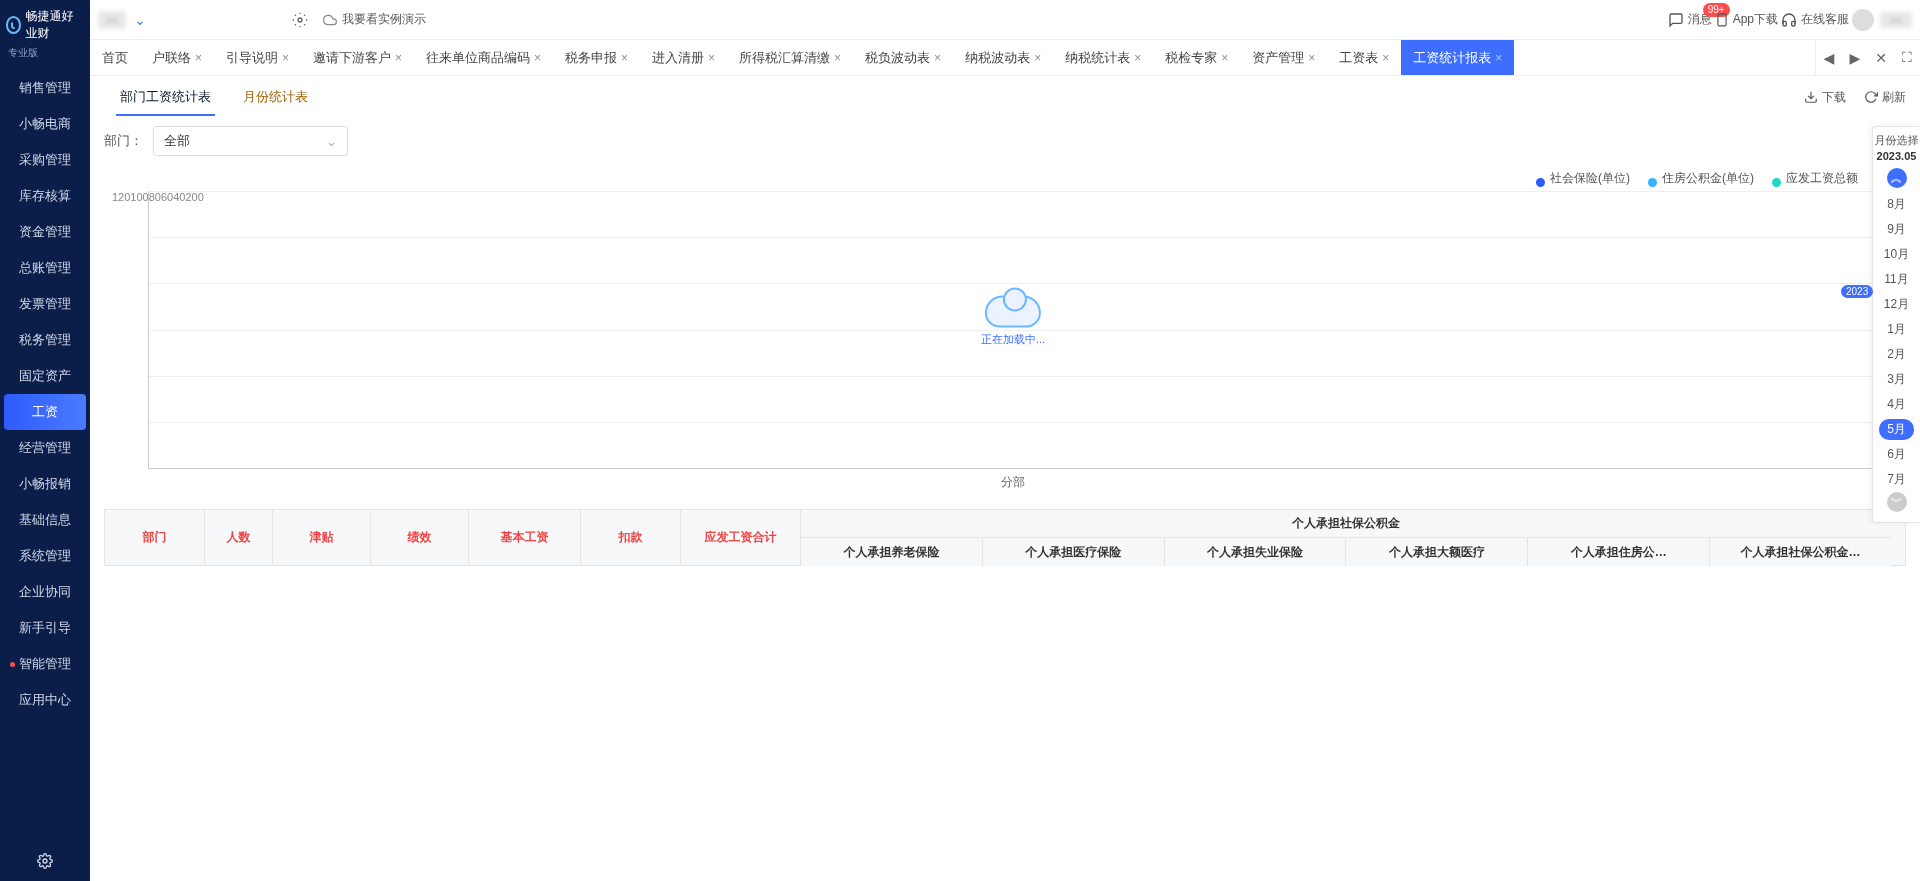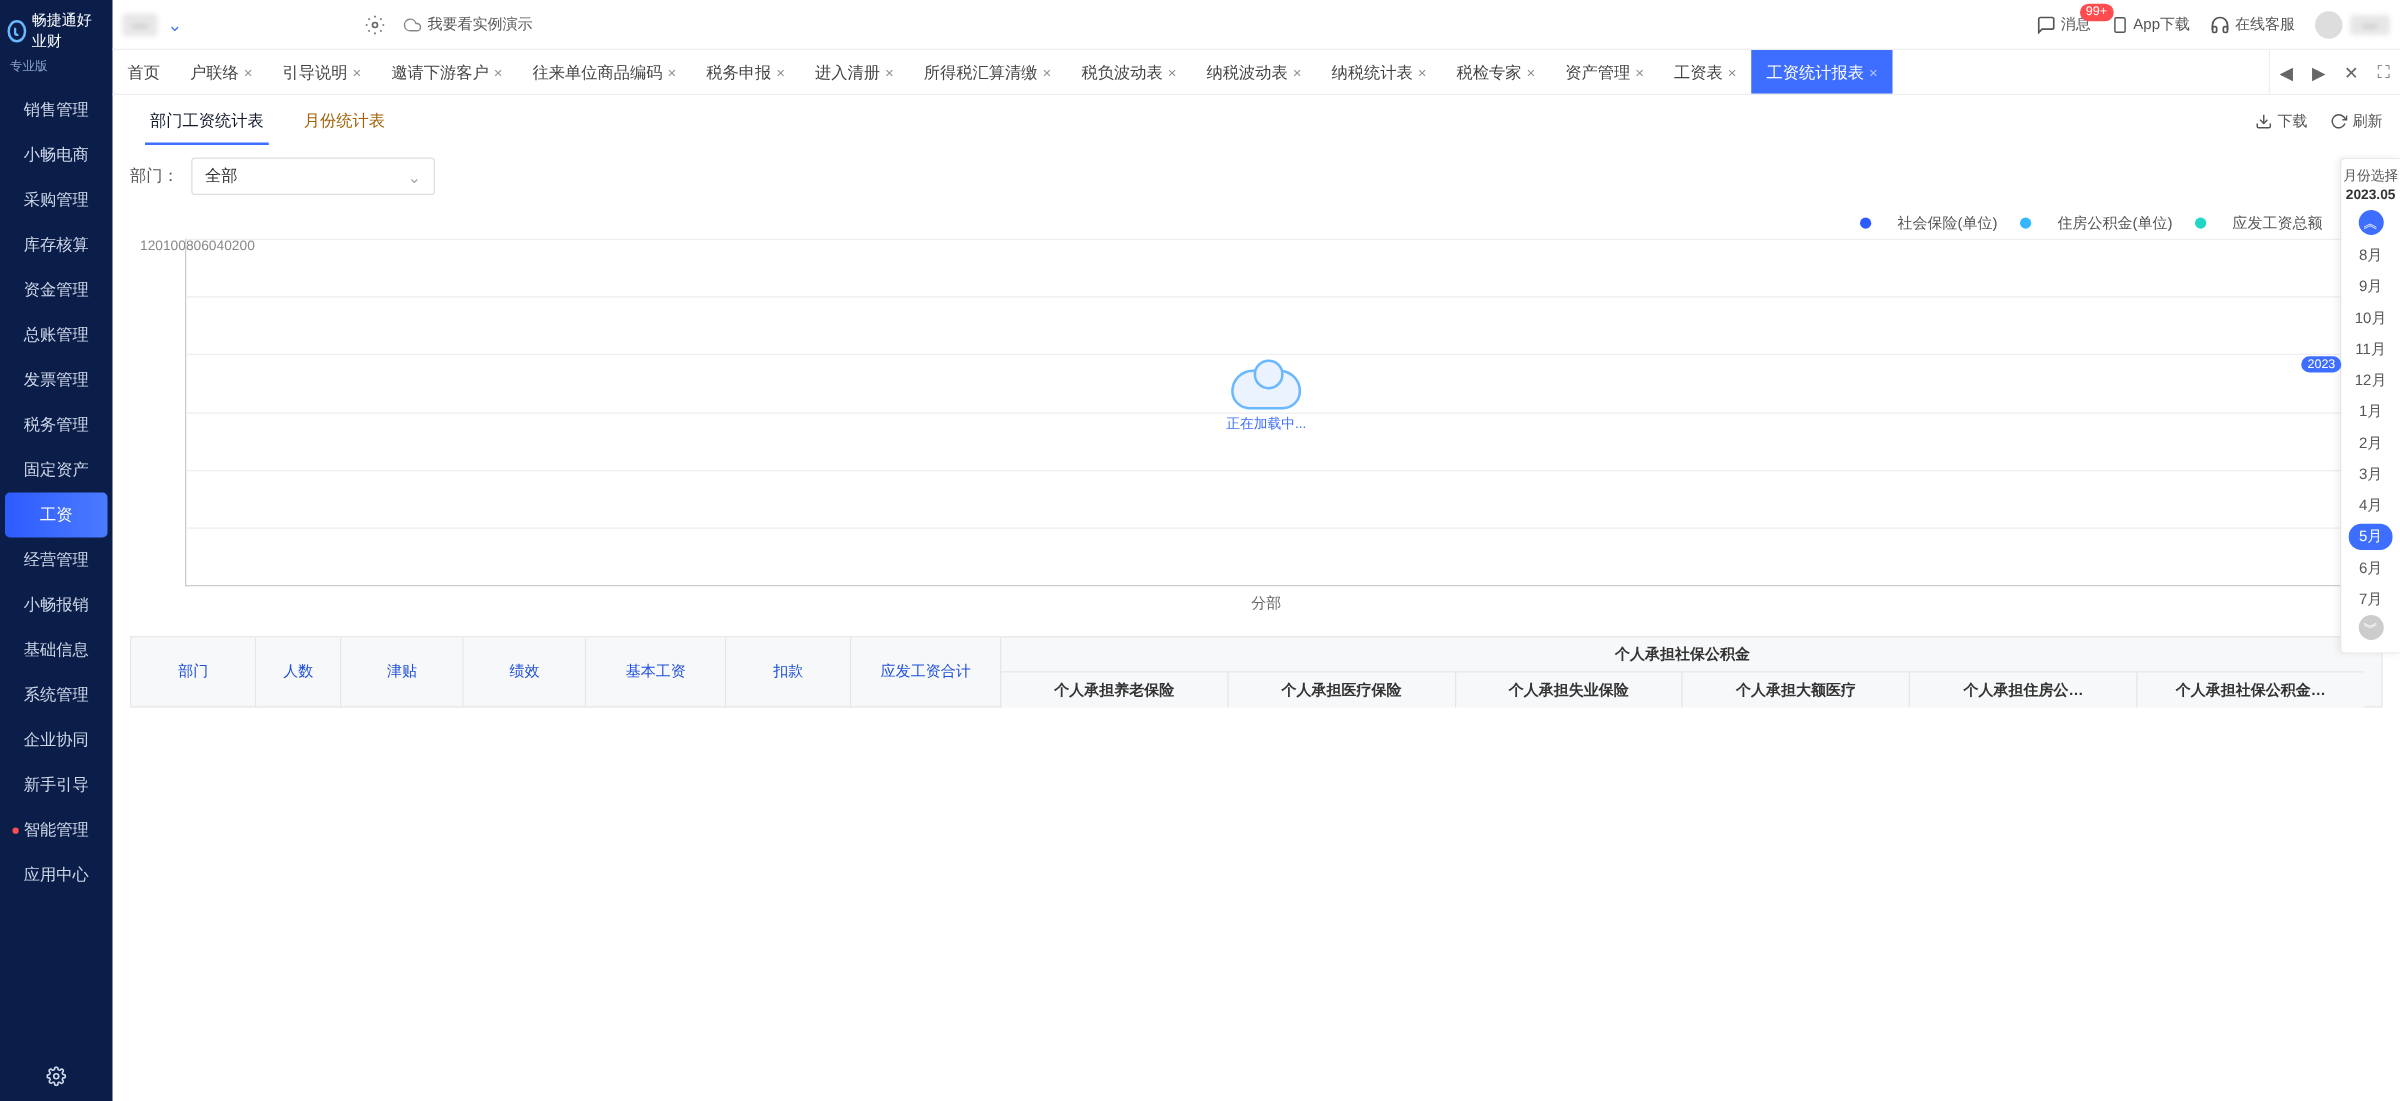--- a/index.html
+++ b/index.html
@@ -21,21 +21,21 @@
 
 
 .main { flex: 1; display: flex; flex-direction: column; min-width: 0; }
 .topbar { height: 40px; display: flex; align-items: center; padding: 0 8px; border-bottom: 1px solid #eee; gap: 10px; }
 .org-select { display:flex; align-items:center; gap:8px; cursor:pointer; min-width:180px; }
 .org-name { background:#e7e7e7; color:#888; padding:2px 8px; border-radius:3px; filter:blur(2px); }
 .chev { color:#4a7bff; font-size:14px; }
 .gear-btn { color:#666; cursor:pointer; padding:4px; }
 .demo-link { display:flex; align-items:center; gap:4px; color:#555; cursor:pointer; }
 .topbar-spacer { flex:1; }
-.top-right { display:flex; align-items:center; gap:16px; }
+.top-right { display:flex; align-items:center; gap:3px; }
 .tr-item { display:flex; align-items:center; gap:4px; cursor:pointer; color:#555; position:relative; }
 .badge { position:absolute; top:-8px; right:-18px; background:#ff4d4f; color:#fff; border-radius:8px; padding:0 5px; font-size:10px; line-height:14px; }
 .avatar-blk { display:flex; align-items:center; gap:6px; }
 .avatar { width:22px; height:22px; border-radius:50%; background:#ddd; }
 .uname { background:#e7e7e7; color:#888; padding:1px 10px; border-radius:3px; filter:blur(2px); }
 
 
 .tabsrow { height: 36px; display:flex; align-items:stretch; border-bottom:1px solid #eee; }
 .tabs { flex:1; display:flex; align-items:center; overflow:hidden;text-align:center; }
 .tab { display:flex; align-items:center; gap:4px; padding:0 12px; height:100%; font-size:13px; color:#444; cursor:pointer; white-space:nowrap; }
@@ -54,36 +54,36 @@
 .subtab-actions { display:flex; gap:18px; color:#555; }
 .sa-btn { display:flex; align-items:center; gap:4px; cursor:pointer; }
 
 .filter-row { display:flex; align-items:center; gap:10px; padding:8px 0 14px; font-size:13px; }
 .filter-row label { color:#555; }
 .select { width:195px; height:30px; border:1px solid #ddd; border-radius:3px; display:flex; align-items:center; justify-content:space-between; padding:0 10px; background:#fff; cursor:pointer; }
 
 
 .chart-wrap { position:relative; margin:0 8px; }
 .legend { display:flex; justify-content:flex-end; gap:18px; font-size:12px; color:#555; padding:0 40px 4px 0; }
-.lg-item { display:flex; align-items:center; gap:21px; }
+.lg-item { display:flex; align-items:flex-end; gap:5px; }
 .lg-dot { width:9px; height:9px; border-radius:50%; }
 .chart { position:relative; height:300px; margin-left:36px; margin-right:20px; }
 .ylabels { position:absolute; left:-36px; top:0; bottom:22px; width:30px; display:flex; flex-direction:row; justify-content:space-between; text-align:right; font-size:11px; color:#888; }
 .plot { position:absolute; inset:0 0 22px 0; border-left:1px solid #ccc; border-bottom:1px solid #ccc; }
 .grid-line { position:absolute; left:0; right:0; border-top:1px solid #eee; }
 .xlabel { position:absolute; bottom:0; left:50%; transform:translateX(-50%); font-size:12px; color:#666; }
 .loading { position:absolute; left:50%; top:42%; transform:translate(-50%,-50%); text-align:center; color:#3d6eff; font-size:11px; }
 .cloud { width:56px; height:40px; margin:0 auto 4px; position:relative; }
 .cloud::before { content:''; position:absolute; inset:8px 0 0 0; border:2px solid #6bb8ff; border-radius:24px 24px 20px 20px; background:#eaf3ff; }
 .cloud::after { content:''; position:absolute; left:18px; top:0; width:20px; height:20px; border:2px solid #6bb8ff; border-radius:50%; background:#eaf3ff; }
 
 
 .tbl-wrap { margin-top:18px; border:1px solid #e5e5e5; border-bottom:none; background:#f7f8fa; }
 .tbl { display:flex; }
-.th { border-right:1px solid #e5e5e5; border-bottom:1px solid #e5e5e5; display:flex; align-items:center; justify-content:center; font-size:12px; color:#1d4ed8; background:#f7f8fa; font-weight:400; }
+.th { border-right:1px solid #e5e5e5; border-bottom:1px solid #e5e5e5; display:flex; align-items:center; justify-content:center; font-size:12px; color:#ef4444; background:#f7f8fa; font-weight:700; }
 .th-single { height:56px; }
 .col-dept{width:100px;} .col-num{width:68px;} .col-allow{width:98px;} .col-perf{width:98px;} .col-base{width:112px;} .col-deduct{width:100px;} .col-netsum{width:120px;}
 .th-group { flex:1; display:flex; flex-direction:column; }
 .th-group-top { height:28px; border-bottom:1px solid #e5e5e5; display:flex; align-items:center; justify-content:center; font-weight:600; }
 .th-group-sub { height:28px; display:flex; }
 .th-sub { flex:1; border-right:1px solid #e5e5e5; display:flex; align-items:center; justify-content:center; font-size:12px; color:#333; font-weight:600; white-space:nowrap; overflow:hidden; text-overflow:ellipsis; padding:0 4px; }
 .th-sub:last-child{border-right:none;}
 .scroll-pad { width:14px; border-bottom:1px solid #e5e5e5; background:#f7f8fa;}
 
 

